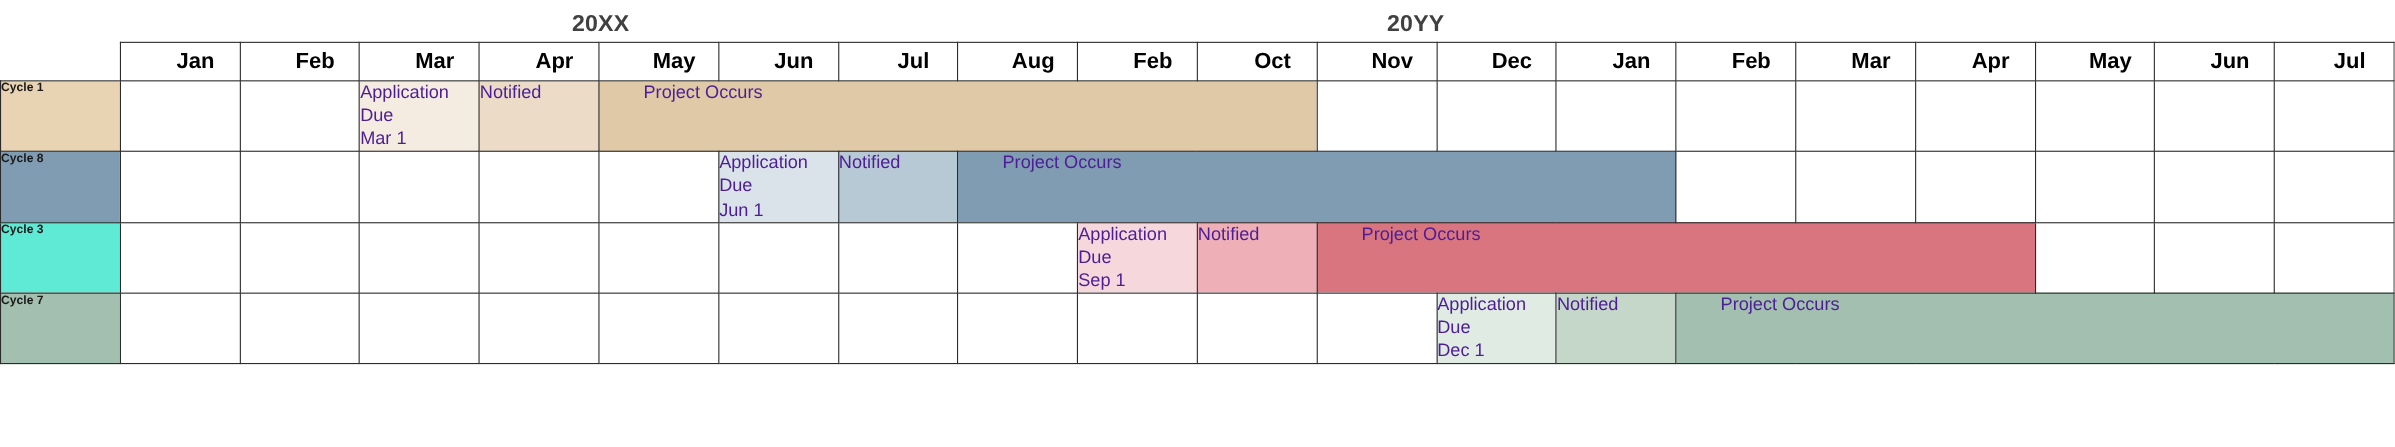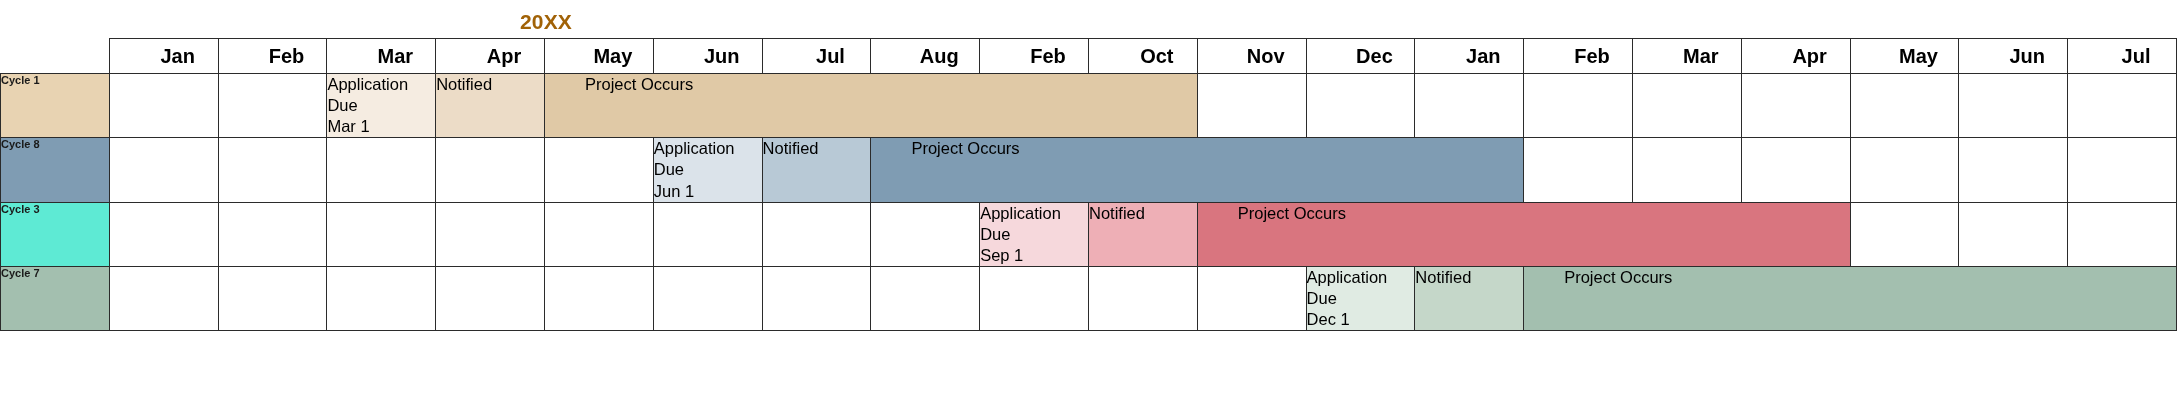--- a/index.html
+++ b/index.html
@@ -32,21 +32,21 @@
   .year-spacer {
     width: 78px;
     flex: 0 0 78px;
   }
   .year-cell {
     text-align: center;
     font-weight: bold;
     font-size: 21px;
     line-height: 1;
     padding-bottom: 6px;
-    color: #a16207;
+    color: #404040;
     letter-spacing: 0.2px;
   }
 
   
   table.gantt {
     border-collapse: collapse;
     table-layout: fixed;
     width: 2177px;
     border: 0;
   }
@@ -93,37 +93,38 @@
     white-space: nowrap;
   }
   td.empty {
     background: #ffffff;
   }
   td.phase {
     font-size: 16.5px;
     line-height: 1.28;
     padding: 7px 0 0 7px;
     text-align: left;
-    color: #000000;
+    color: #4c1d95;
     white-space: pre-line;
   }
   td.phase.project {
     white-space: nowrap;
     overflow: visible;
     padding-left: 40px;
   }
 </style>
 </head>
 <body>
 
 <div class="chart-wrap">
 
   <div class="year-band">
     <div class="year-spacer"></div>
     <div class="year-cell" style="flex: 0 0 936px; width: 936px;">20XX</div>
+    <div class="year-cell" style="flex: 0 0 546px; width: 546px;">20YY</div>
   </div>
 
   <table class="gantt">
     <colgroup id="colgroup-holder">
         <col class="lbl">
         <col class="mon">
         <col class="mon">
         <col class="mon">
         <col class="mon">
         <col class="mon">

